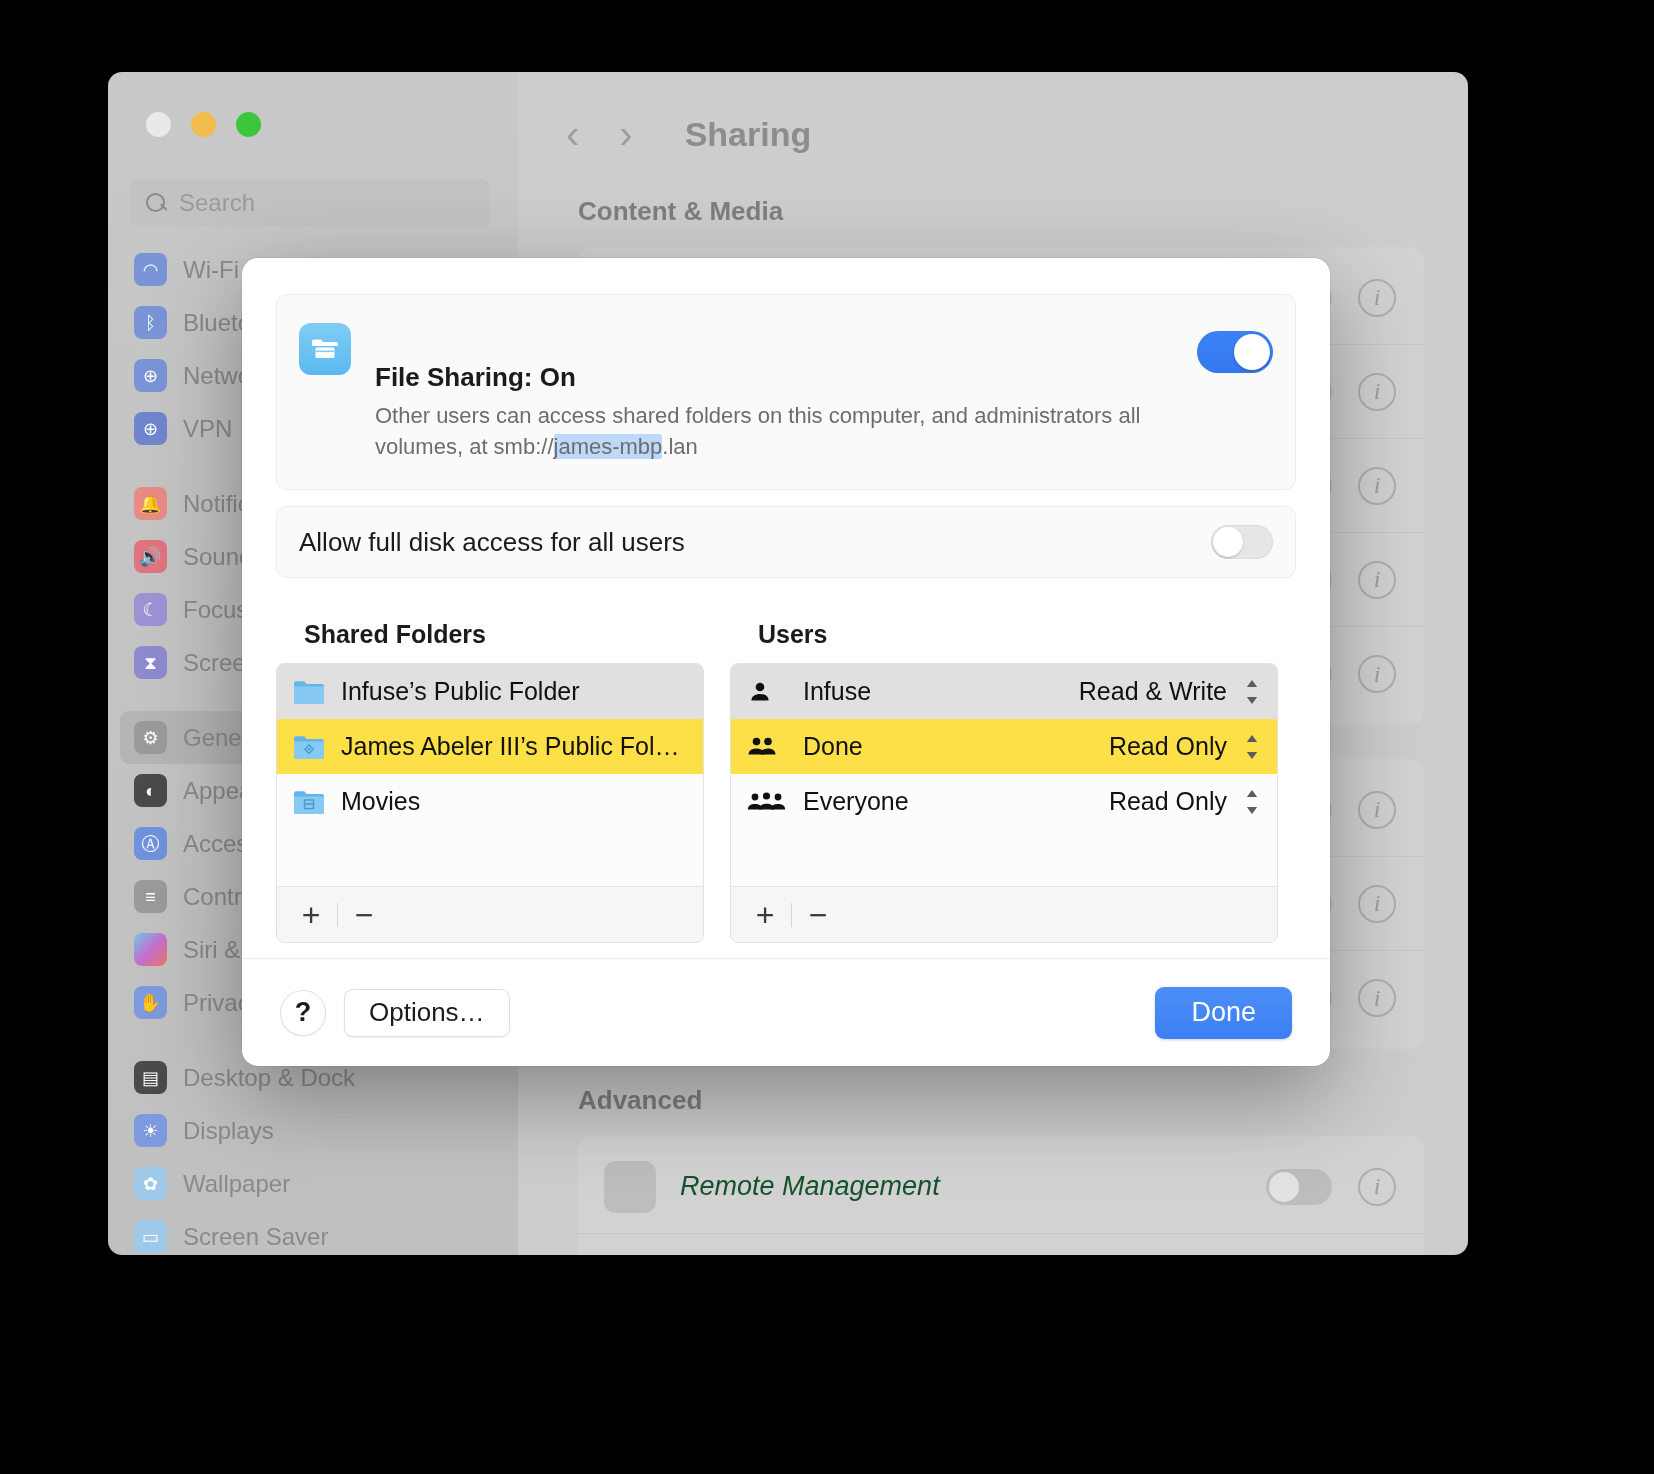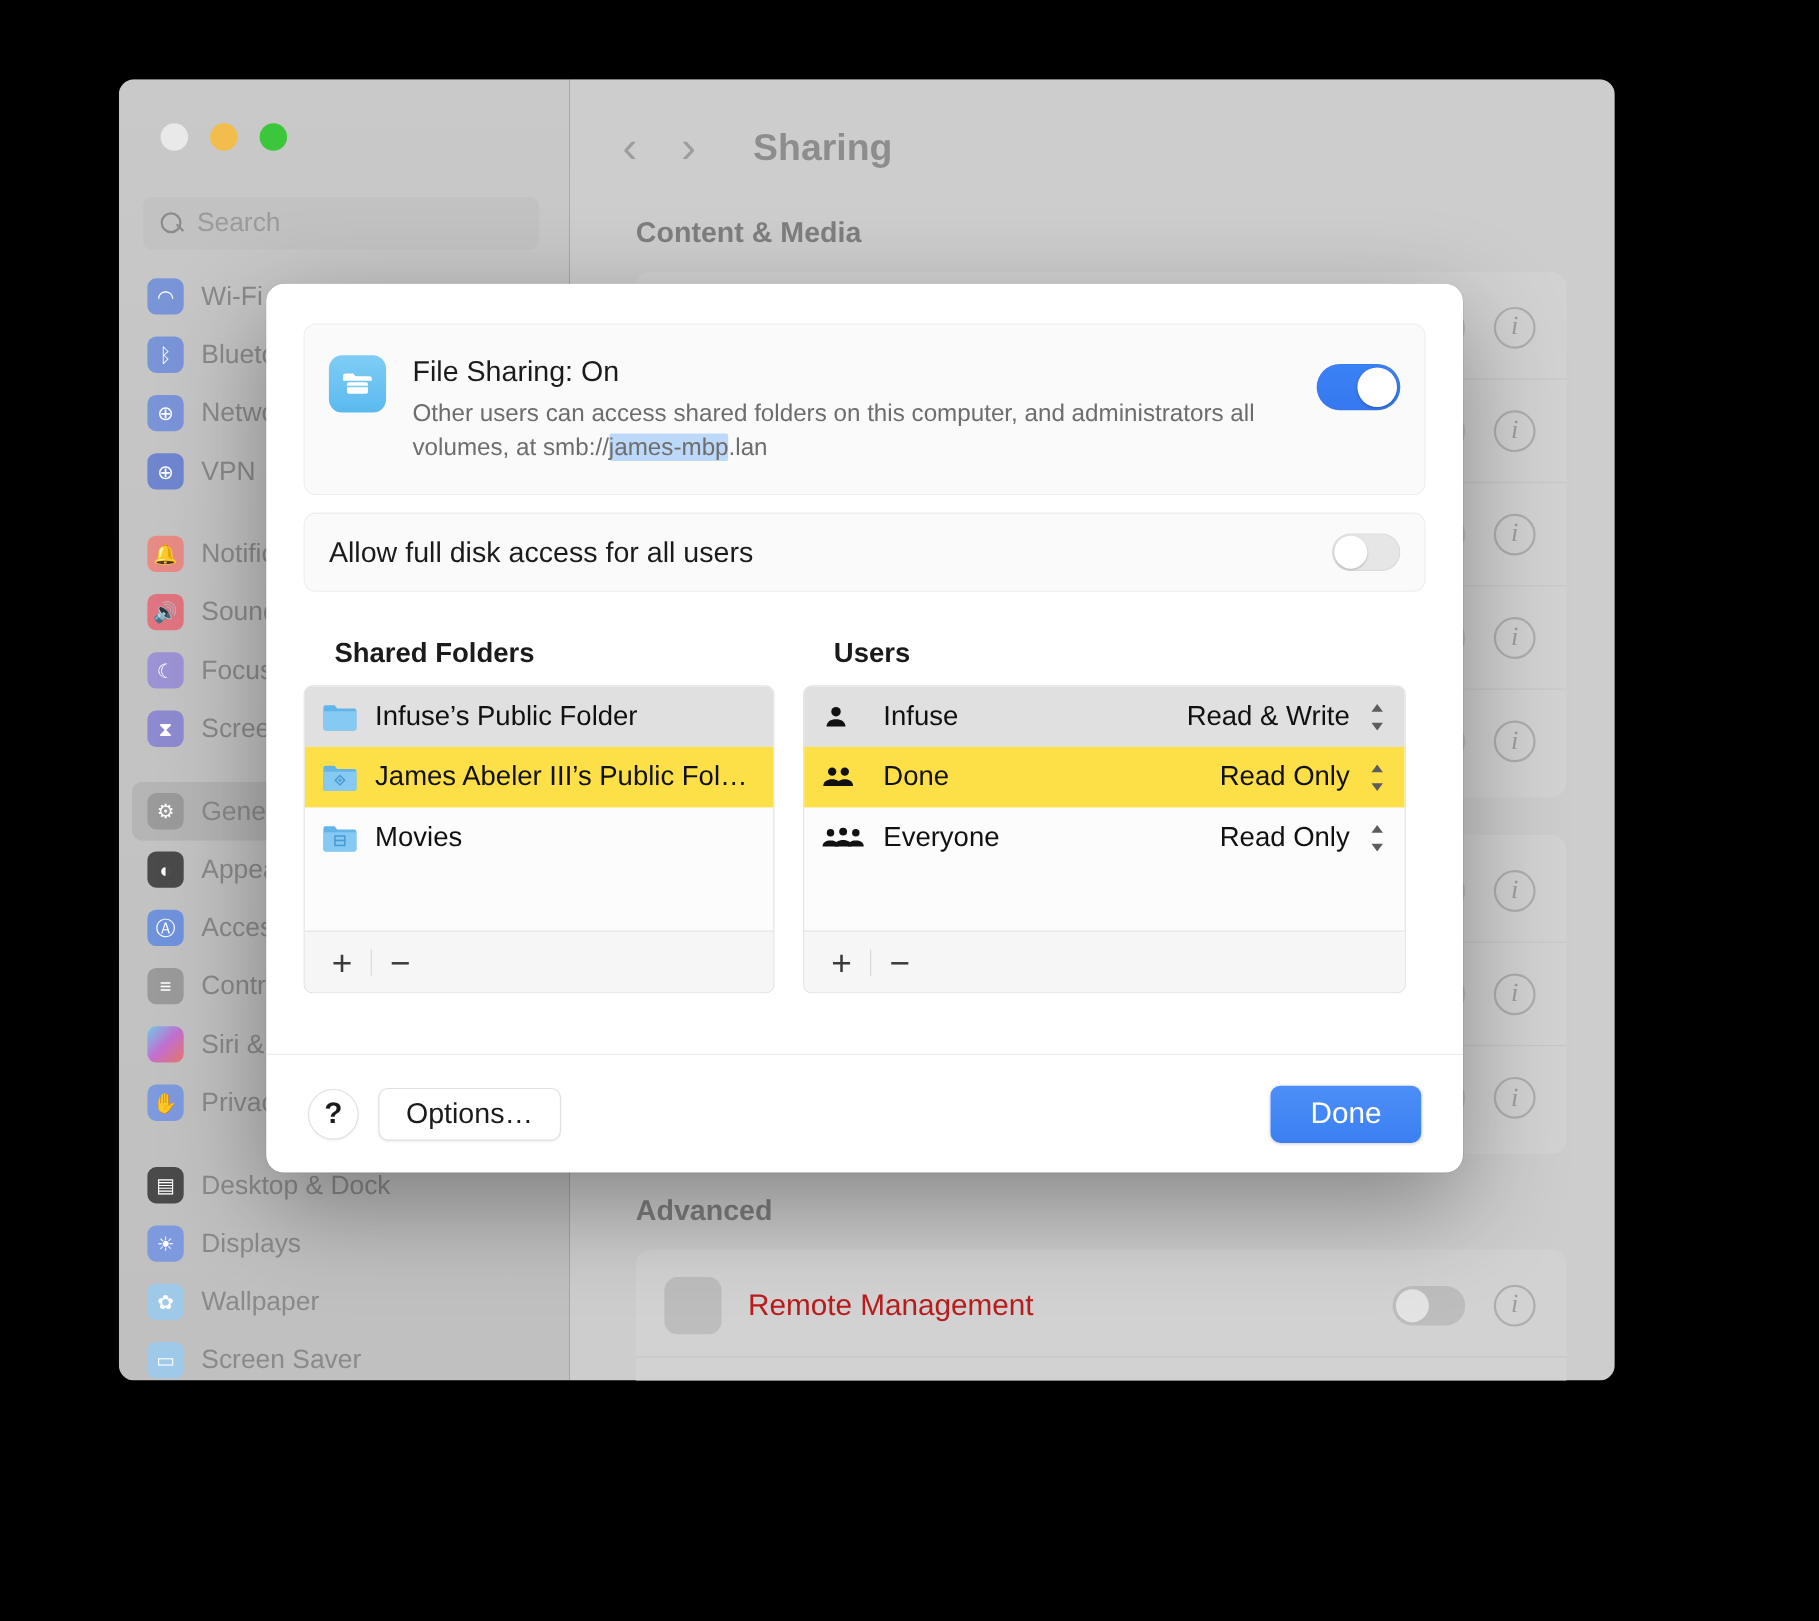--- a/index.html
+++ b/index.html
@@ -92,21 +92,21 @@
   .bg-card{
     margin:20px 44px 0 60px; background:#d2d2d2; border-radius:14px;
     padding:4px 0;
   }
   .bg-row{
     display:flex; align-items:center; height:94px;
     padding:0 28px 0 26px; border-bottom:1px solid #c6c6c6;
   }
   .bg-row:last-child{ border-bottom:none; }
   .bg-row-icon{ width:52px; height:52px; border-radius:12px; background:#bdbdbd; flex:none;}
-  .bg-row-label{ flex:1; margin-left:24px; font-size:27px; color:#b91c1c;}
+  .bg-row-label{ flex:1; margin-left:24px; font-size:27px; color:#14532d;font-style:italic;}
   .bg-toggle{
     width:66px; height:36px; border-radius:18px; background:#bdbdbd; flex:none;
     position:relative;
   }
   .bg-toggle:after{
     content:""; position:absolute; left:3px; top:3px;
     width:30px; height:30px; border-radius:50%; background:#e3e3e3;
   }
   .bg-info{
     width:38px; height:38px; border-radius:50%; border:2px solid #aeaeae;
@@ -130,21 +130,21 @@
     display:flex; align-items:flex-start;
     padding:24px 22px 26px 22px; min-height:132px;
   }
   .fs-icon{
     width:52px; height:52px; border-radius:12px; flex:none; margin-top:4px;
     background:linear-gradient(180deg,#7fcdf5,#5bb9ef);
     display:flex; align-items:center; justify-content:center;
   }
   .fs-icon svg{ width:32px; height:32px; }
   .fs-text{ flex:1; margin-left:24px; padding-top:2px; }
-  .fs-title{ font-size:26px; color:#1b1b1b; font-weight:400; line-height:1.25; }
+  .fs-title{ font-size:26px; color:#1b1b1b; font-weight:700; line-height:1.25;margin-top:40px; }
   .fs-desc{ font-size:22px; color:#6d6d6d; line-height:1.45; margin-top:6px; max-width:820px;}
   .hl{ background:#bdd9fa; border-radius:2px; }
   .toggle-on{
     width:76px; height:42px; border-radius:21px; flex:none; margin-top:12px;
     background:linear-gradient(180deg,#3b82f6,#3678ef); position:relative;
     box-shadow:inset 0 0 0 .5px rgba(0,0,0,.05);
   }
   .toggle-on:after{
     content:""; position:absolute; right:3px; top:3px;
     width:36px; height:36px; border-radius:50%; background:#fff;

